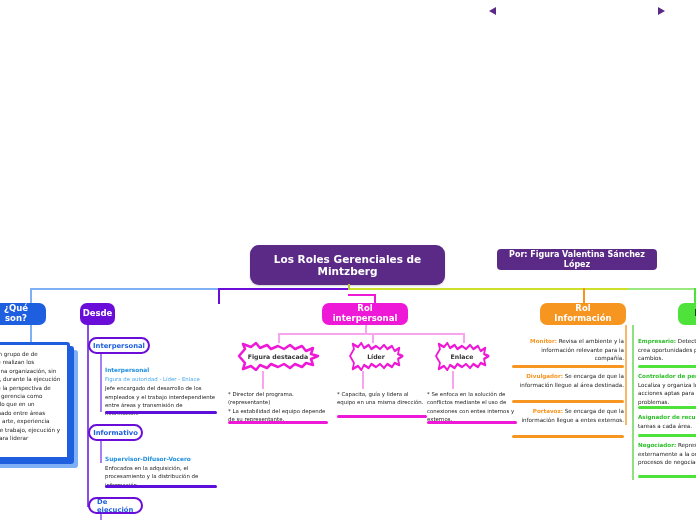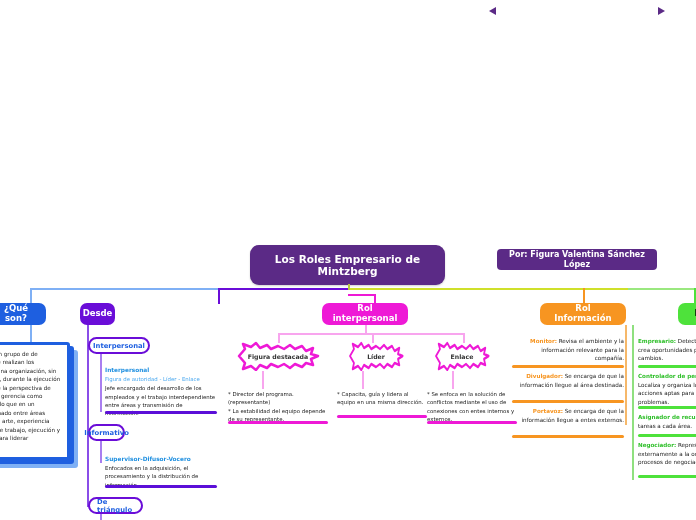--- a/index.html
+++ b/index.html
@@ -61,21 +61,21 @@
   }
 
   
   .sub-pill{
     position:absolute;box-sizing:border-box;height:17px;
     display:flex;align-items:center;justify-content:center;
     background:#ffffff;border:2px solid #6a0dd8;border-radius:9px;
     color:#1e5fe0;font-size:6.8px;font-weight:bold;padding:0 7px;
   }
   #sub-interpersonal{left:88px;top:337px;width:62px;}
-  #sub-informativo  {left:88px;top:424px;width:37px;}
+  #sub-informativo  {left:88px;top:424px;width:55px;}
   #sub-decision     {left:88px;top:497px;width:55px;}
 
   
   .role-text{
     position:absolute;font-size:5.4px;line-height:1.55;
     color:#1a1a1a;text-align:left;
   }
   .role-text .t1{color:#1e8fe0;font-weight:bold;font-size:5.8px;display:block;}
   .role-text .t2{color:#4aa8ef;display:block;margin-bottom:1px;}
   .role-bar{position:absolute;height:3px;background:#5b0fd8;border-radius:2px;}
@@ -108,21 +108,21 @@
     color:#1a1a1a;text-align:left;
   }
   .gr-text b{color:#2fbf2a;}
   .gr-bar{position:absolute;height:3px;width:112px;background:#4ee23b;border-radius:2px;}
 </style>
 </head>
 <body>
 
 <div id="canvas">
 
-  <div class="pill" id="title-node">Los Roles Empresario de Mintzberg</div>
+  <div class="pill" id="title-node">Los Roles Gerenciales de Mintzberg</div>
 
   <div class="ribbon-tab" id="ribbon-left"></div>
   <div class="ribbon-tab" id="ribbon-right"></div>
   <div class="pill" id="author-node">Por: Figura Valentina Sánchez López</div>
 
   <div class="bus" style="left:30px;top:288px;width:190px;background:#7fb0f5;"></div>
   <div class="bus" style="left:218px;top:288px;width:132px;background:#6a0dd8;"></div>
   <div class="bus" style="left:348px;top:288px;width:282px;background:#cfe02a;"></div>
   <div class="bus" style="left:628px;top:288px;width:68px;background:#9ae87f;"></div>
 
@@ -143,21 +143,21 @@
   <div class="drop" style="left:30px;top:325px;height:18px;background:#7fb0f5;"></div>
   <div id="def-card">Se entienden como un grupo de  de comportamientos que realizan los directivos dentro de una organización, sin importar en qué nivel, durante la ejecución de sus labores. Desde la perspectiva de Mintzberg y viendo la gerencia como práctica se ve reflejado que en un triángulo interrelacionado entre áreas considerándose como arte, experiencia práctica, como plan de trabajo, ejecución y análisis sistemático para liderar organizaciones.</div>
 
   <div class="drop" style="left:87px;top:325px;height:182px;background:#8a4ee8;"></div>
 
   <div class="drop" style="left:87px;top:345px;width:6px;height:2px;background:#8a4ee8;"></div>
   <div class="sub-pill" id="sub-interpersonal">Interpersonal</div>
 
   <div class="sub-pill" id="sub-informativo">Informativo</div>
 
-  <div class="sub-pill" id="sub-decision">De triángulo</div>
+  <div class="sub-pill" id="sub-decision">De ejecución</div>
 
   <div class="drop" style="left:100px;top:354px;height:58px;background:#a97ef0;"></div>
   <div class="role-text" style="left:105px;top:366px;width:112px;">
     <span class="t1">Interpersonal</span>
     <span class="t2">Figura de autoridad - Líder - Enlace</span>
     <span>Jefe encargado del desarrollo de los empleados y el trabajo interdependiente entre áreas y transmisión de información.</span>
   </div>
   <div class="role-bar" style="left:105px;top:411px;width:112px;"></div>
 
   <div class="drop" style="left:100px;top:441px;height:22px;background:#a97ef0;"></div>

